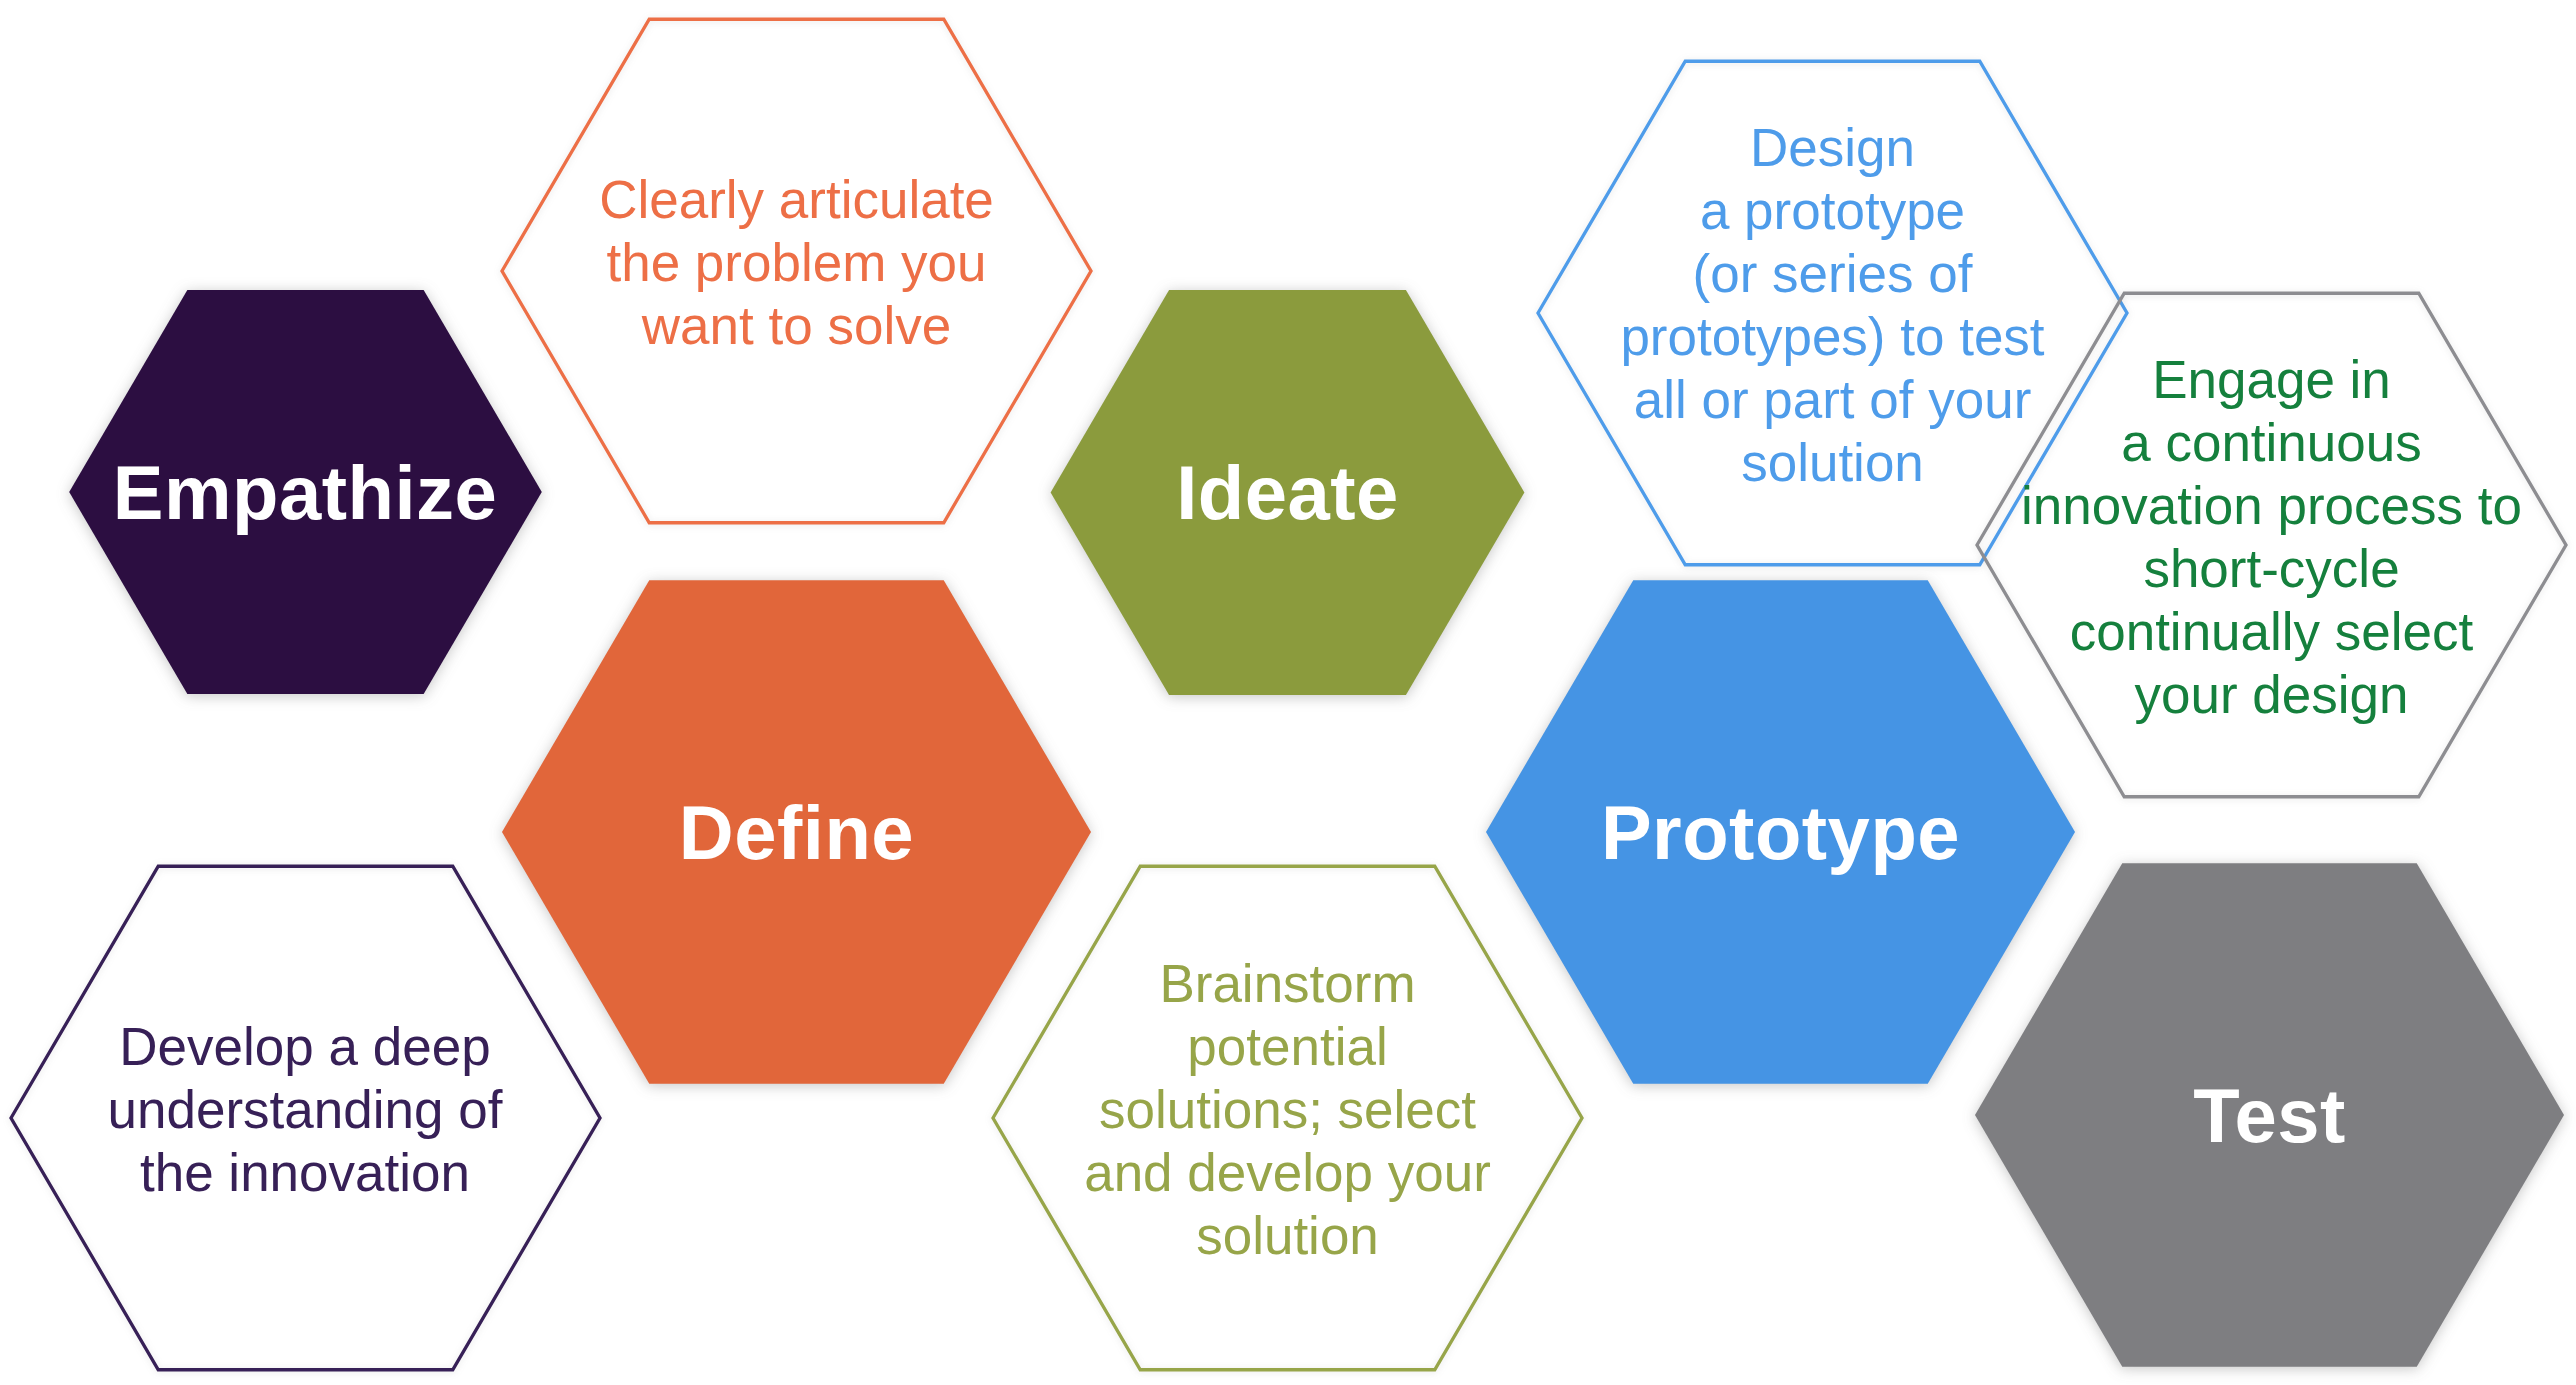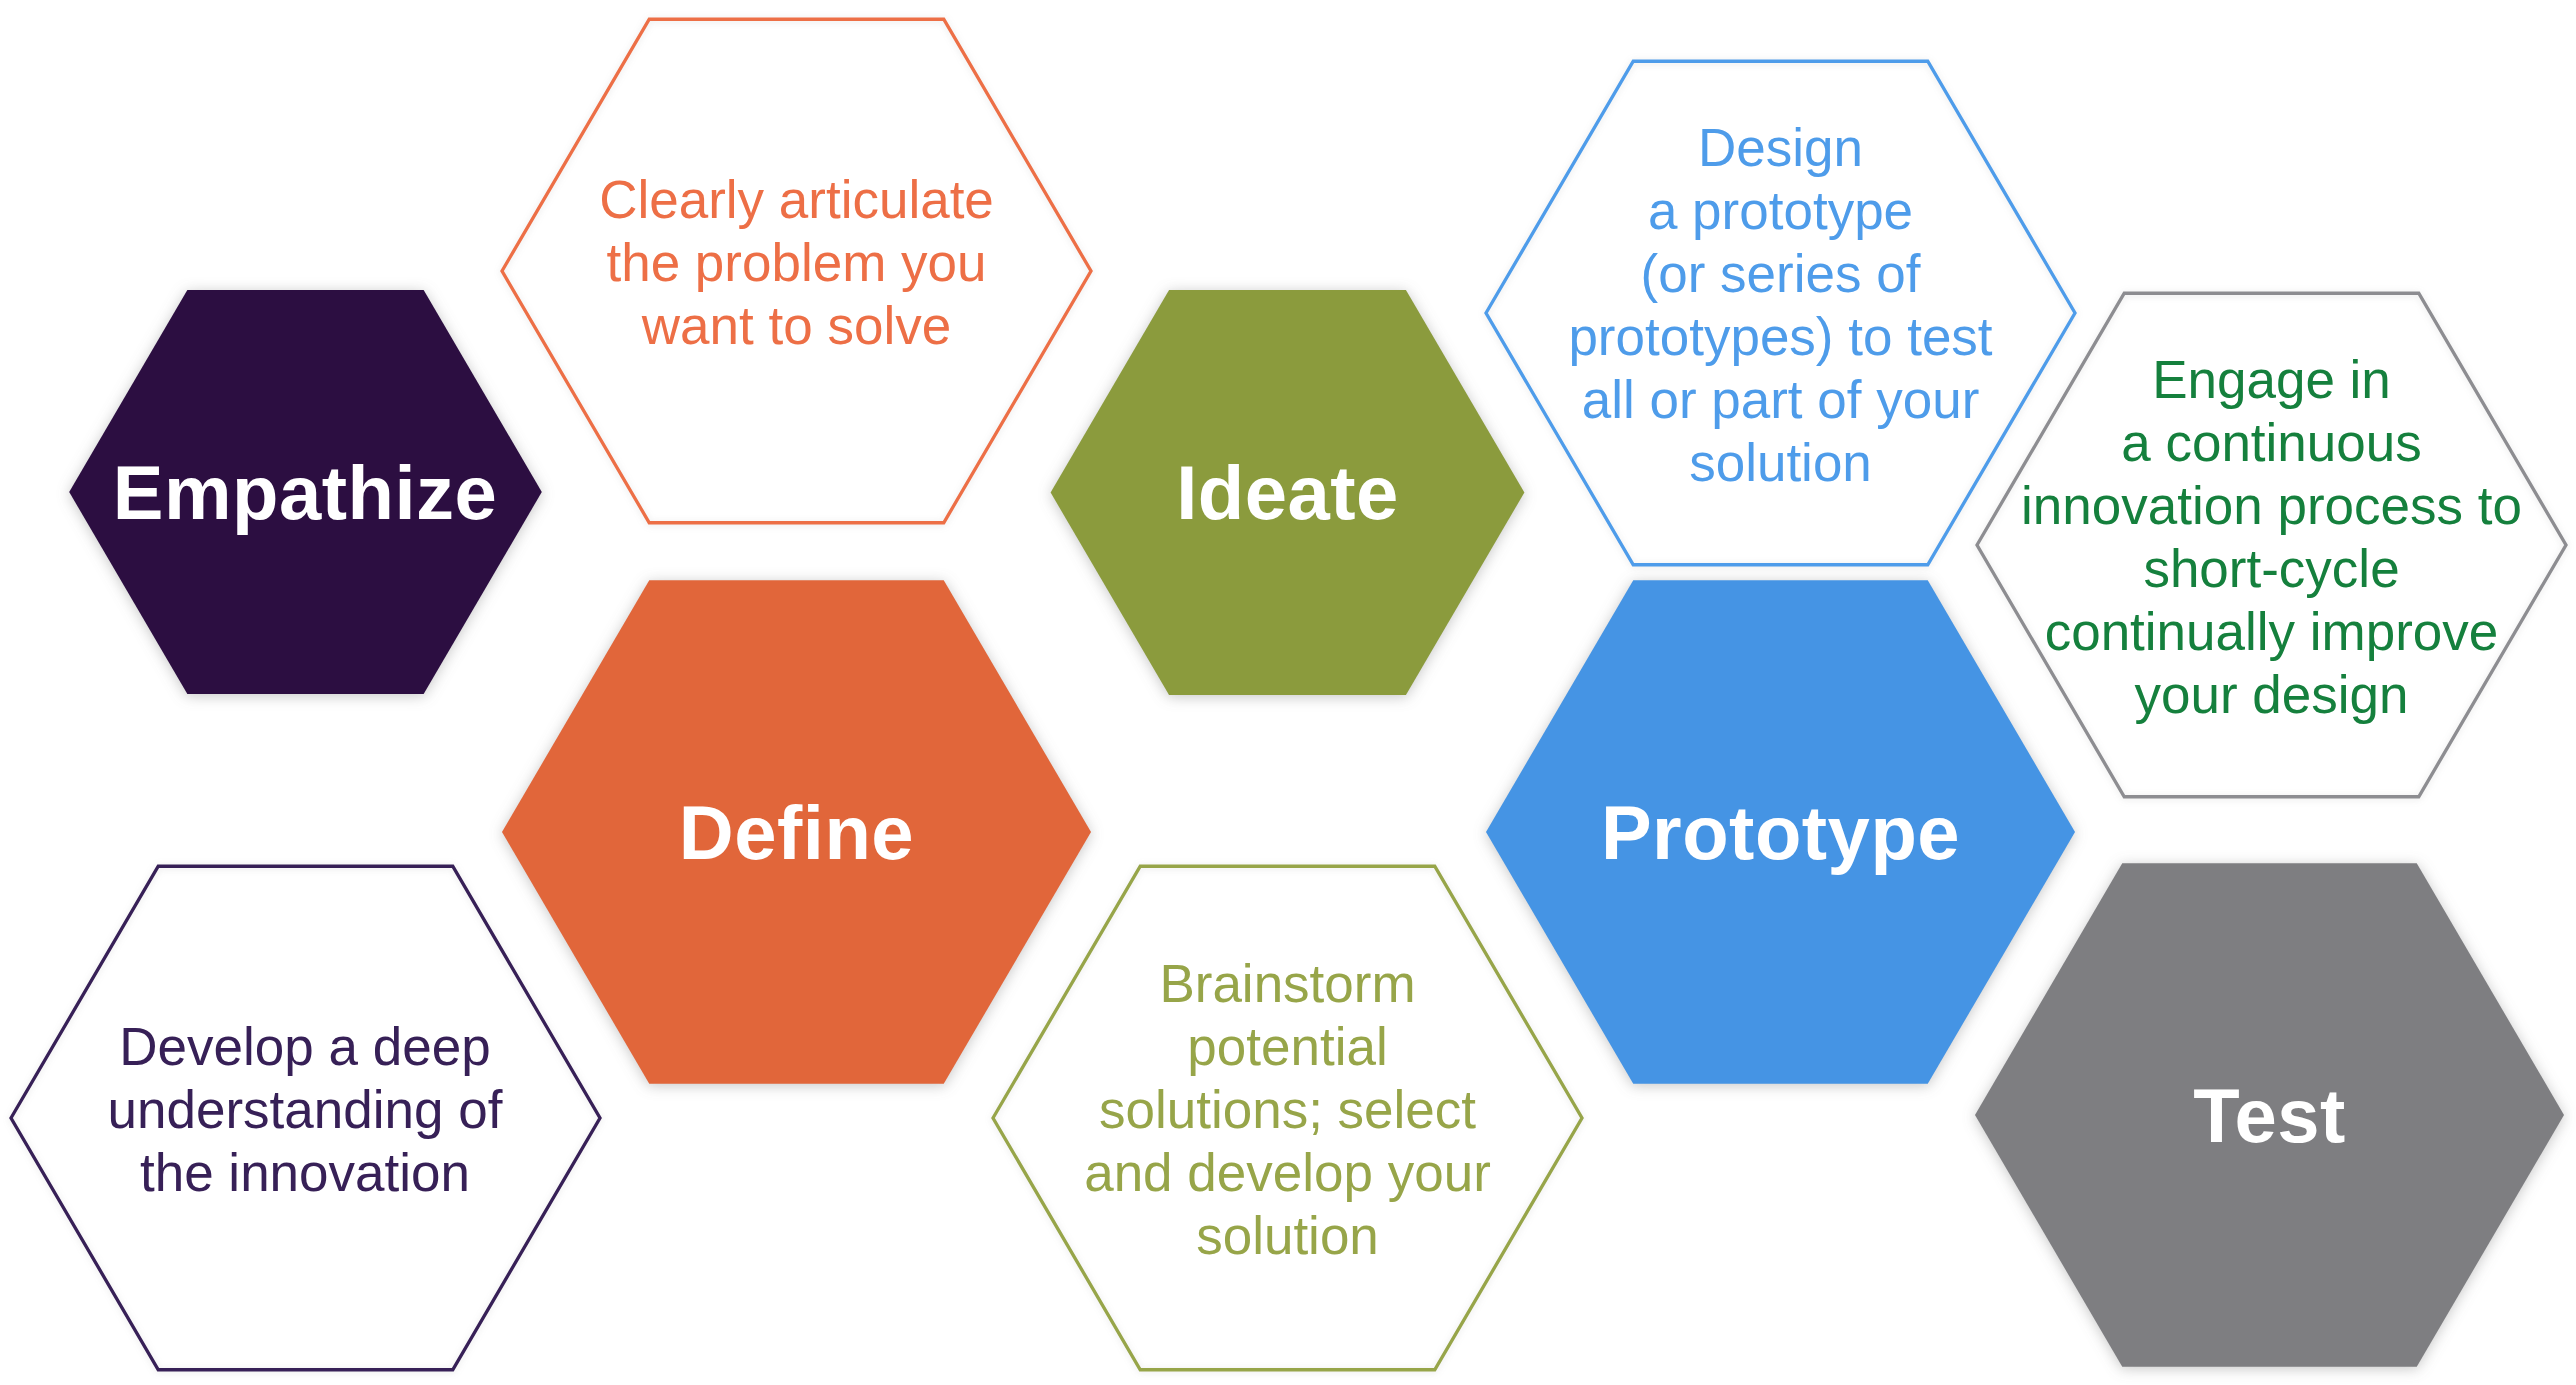--- a/index.html
+++ b/index.html
@@ -113,21 +113,21 @@
         <polygon points="0,265 155,0 465,0 620,265 465,530 155,530" fill="none" stroke="#97A549" stroke-width="3.5"></polygon>
       </svg>
       <div class="txt" style="color: rgb(151, 165, 73);">
         <span>Brainstorm</span>
         <span>potential</span>
         <span>solutions; select</span>
         <span>and develop your</span>
         <span>solution</span>
       </div>
     </div>
-    <div class="hex note" style="left: 1486px; top: 19px; width: 589px; height: 588px;">
+    <div class="hex note" style="left: 1538px; top: 19px; width: 589px; height: 588px;">
       <svg viewBox="0 0 620 530">
         <polygon points="0,265 155,0 465,0 620,265 465,530 155,530" fill="none" stroke="#4E9CEA" stroke-width="3.5"></polygon>
       </svg>
       <div class="txt" style="color: rgb(78, 156, 234);">
         <span>Design</span>
         <span>a prototype</span>
         <span>(or series of</span>
         <span>prototypes) to test</span>
         <span>all or part of your</span>
         <span>solution</span>
@@ -143,21 +143,21 @@
     </div>
     <div class="hex note" style="left: 1977px; top: 293px; width: 589px; height: 504px;">
       <svg viewBox="0 0 620 530">
         <polygon points="0,265 155,0 465,0 620,265 465,530 155,530" fill="none" stroke="#8D8D91" stroke-width="3.5"></polygon>
       </svg>
       <div class="txt" style="color: #15803d;">
         <span>Engage in</span>
         <span>a continuous</span>
         <span>innovation process to</span>
         <span>short-cycle</span>
-        <span>continually improve</span>
+        <span>continually select</span>
         <span>your design</span>
       </div>
     </div>
     <div class="hex stage" style="left: 1975px; top: 863px; width: 589px; height: 504px;">
       <svg viewBox="0 0 620 530">
         <polygon points="0,265 155,0 465,0 620,265 465,530 155,530" fill="#7E7E81" stroke="none"></polygon>
       </svg>
       <div class="txt">
         <span>Test</span>
       </div>

